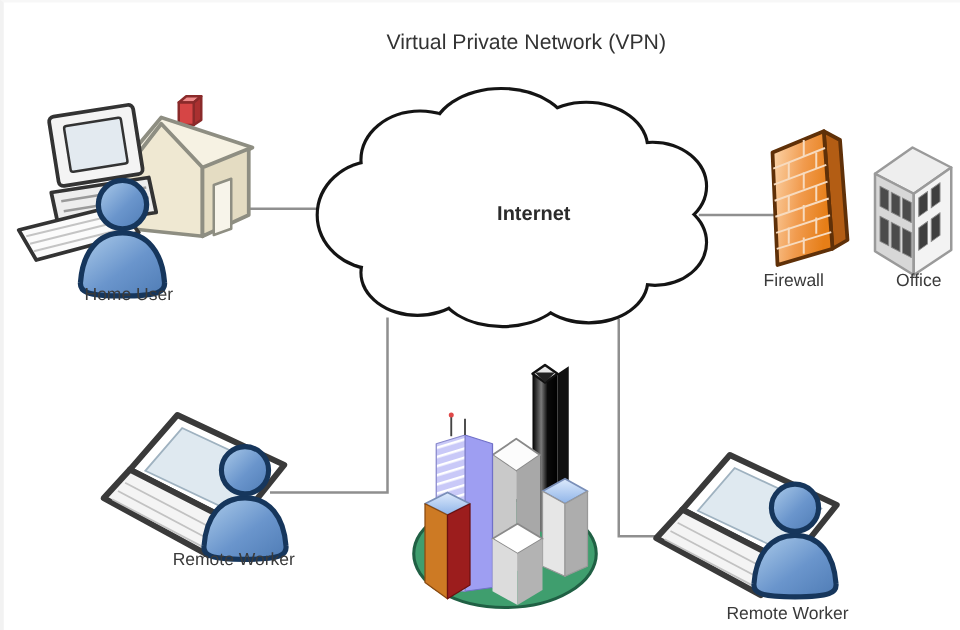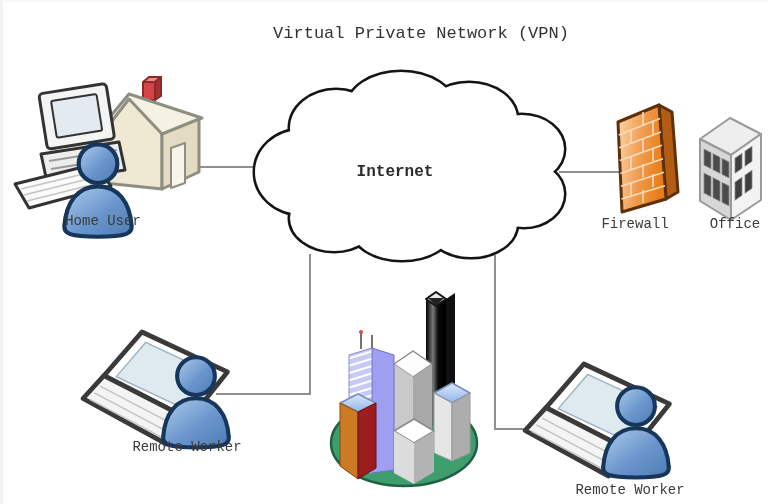--- a/index.html
+++ b/index.html
@@ -1,18 +1,18 @@
 <!DOCTYPE html>
 <html style="--background: #ffffff; --text_color: #3a3a3a; --cloud_outline: #141414; --connector_gray: #8f8f8f; --person_blue: #6a95cc; --person_outline: #16365c; --firewall_orange: #ee8a2c; --firewall_border: #5f3008; --office_gray: #d7d7d7; --house_cream: #efe8d2; --chimney_red: #d64545; --city_green: #3f9e6e; --building_purple: #9e9ef2; --building_darkred: #9c1d1d; --building_orange: #cd7a24;"><head>
 <meta charset="utf-8">
 <style>
   html,body{margin:0;padding:0;background:#ffffff;}
   .stage{
     position:relative;width:768px;height:504px;background:var(--background,#fff);
-    font-family:Liberation Mono, monospace;overflow:hidden;box-sizing:border-box;
+    font-family:Liberation Sans, sans-serif;overflow:hidden;box-sizing:border-box;
     border-left:3px solid #f2f2f2;border-top:2px solid #f7f7f7;padding-left:44px;
   }
   .art{position:absolute;left:0;top:0;}
   .label{
     position:absolute;transform:translateX(-50%);white-space:nowrap;
     color:var(--text_color,#3a3a3a);font-size:14px;line-height:16px;text-align:center;
   }
   .title{font-size:17px;color:#333;}
   .cloud-label{font-weight:bold;font-size:16px;transform:translate(-50%,-50%);color:#2b2b2b;}
 </style>
@@ -208,19 +208,19 @@
     </g>
 
     <use href="#laptop" transform="translate(80,330) scale(0.95)"></use>
     <use href="#person" transform="translate(152,352) scale(0.82)"></use>
 
     <use href="#laptop" transform="translate(522,362) scale(0.95)"></use>
     <use href="#person" transform="translate(592,382) scale(0.82)"></use>
   </svg>
 
   <div class="label title" style="left:418px;top:24px;">Virtual Private Network (VPN)</div>
-  <div class="label cloud-label" style="left:392px;top:170px;">Internet</div>
-  <div class="label" style="left:100px;top:211px;">Home User</div>
+  <div class="label cloud-label" style="left:424px;top:170px;">Internet</div>
+  <div class="label" style="left:100px;top:225px;">Home User</div>
   <div class="label" style="left:632px;top:214px;">Firewall</div>
   <div class="label" style="left:732px;top:214px;">Office</div>
   <div class="label" style="left:184px;top:437px;">Remote Worker</div>
   <div class="label" style="left:627px;top:480px;">Remote Worker</div>
 </div>
 
 </body></html>

